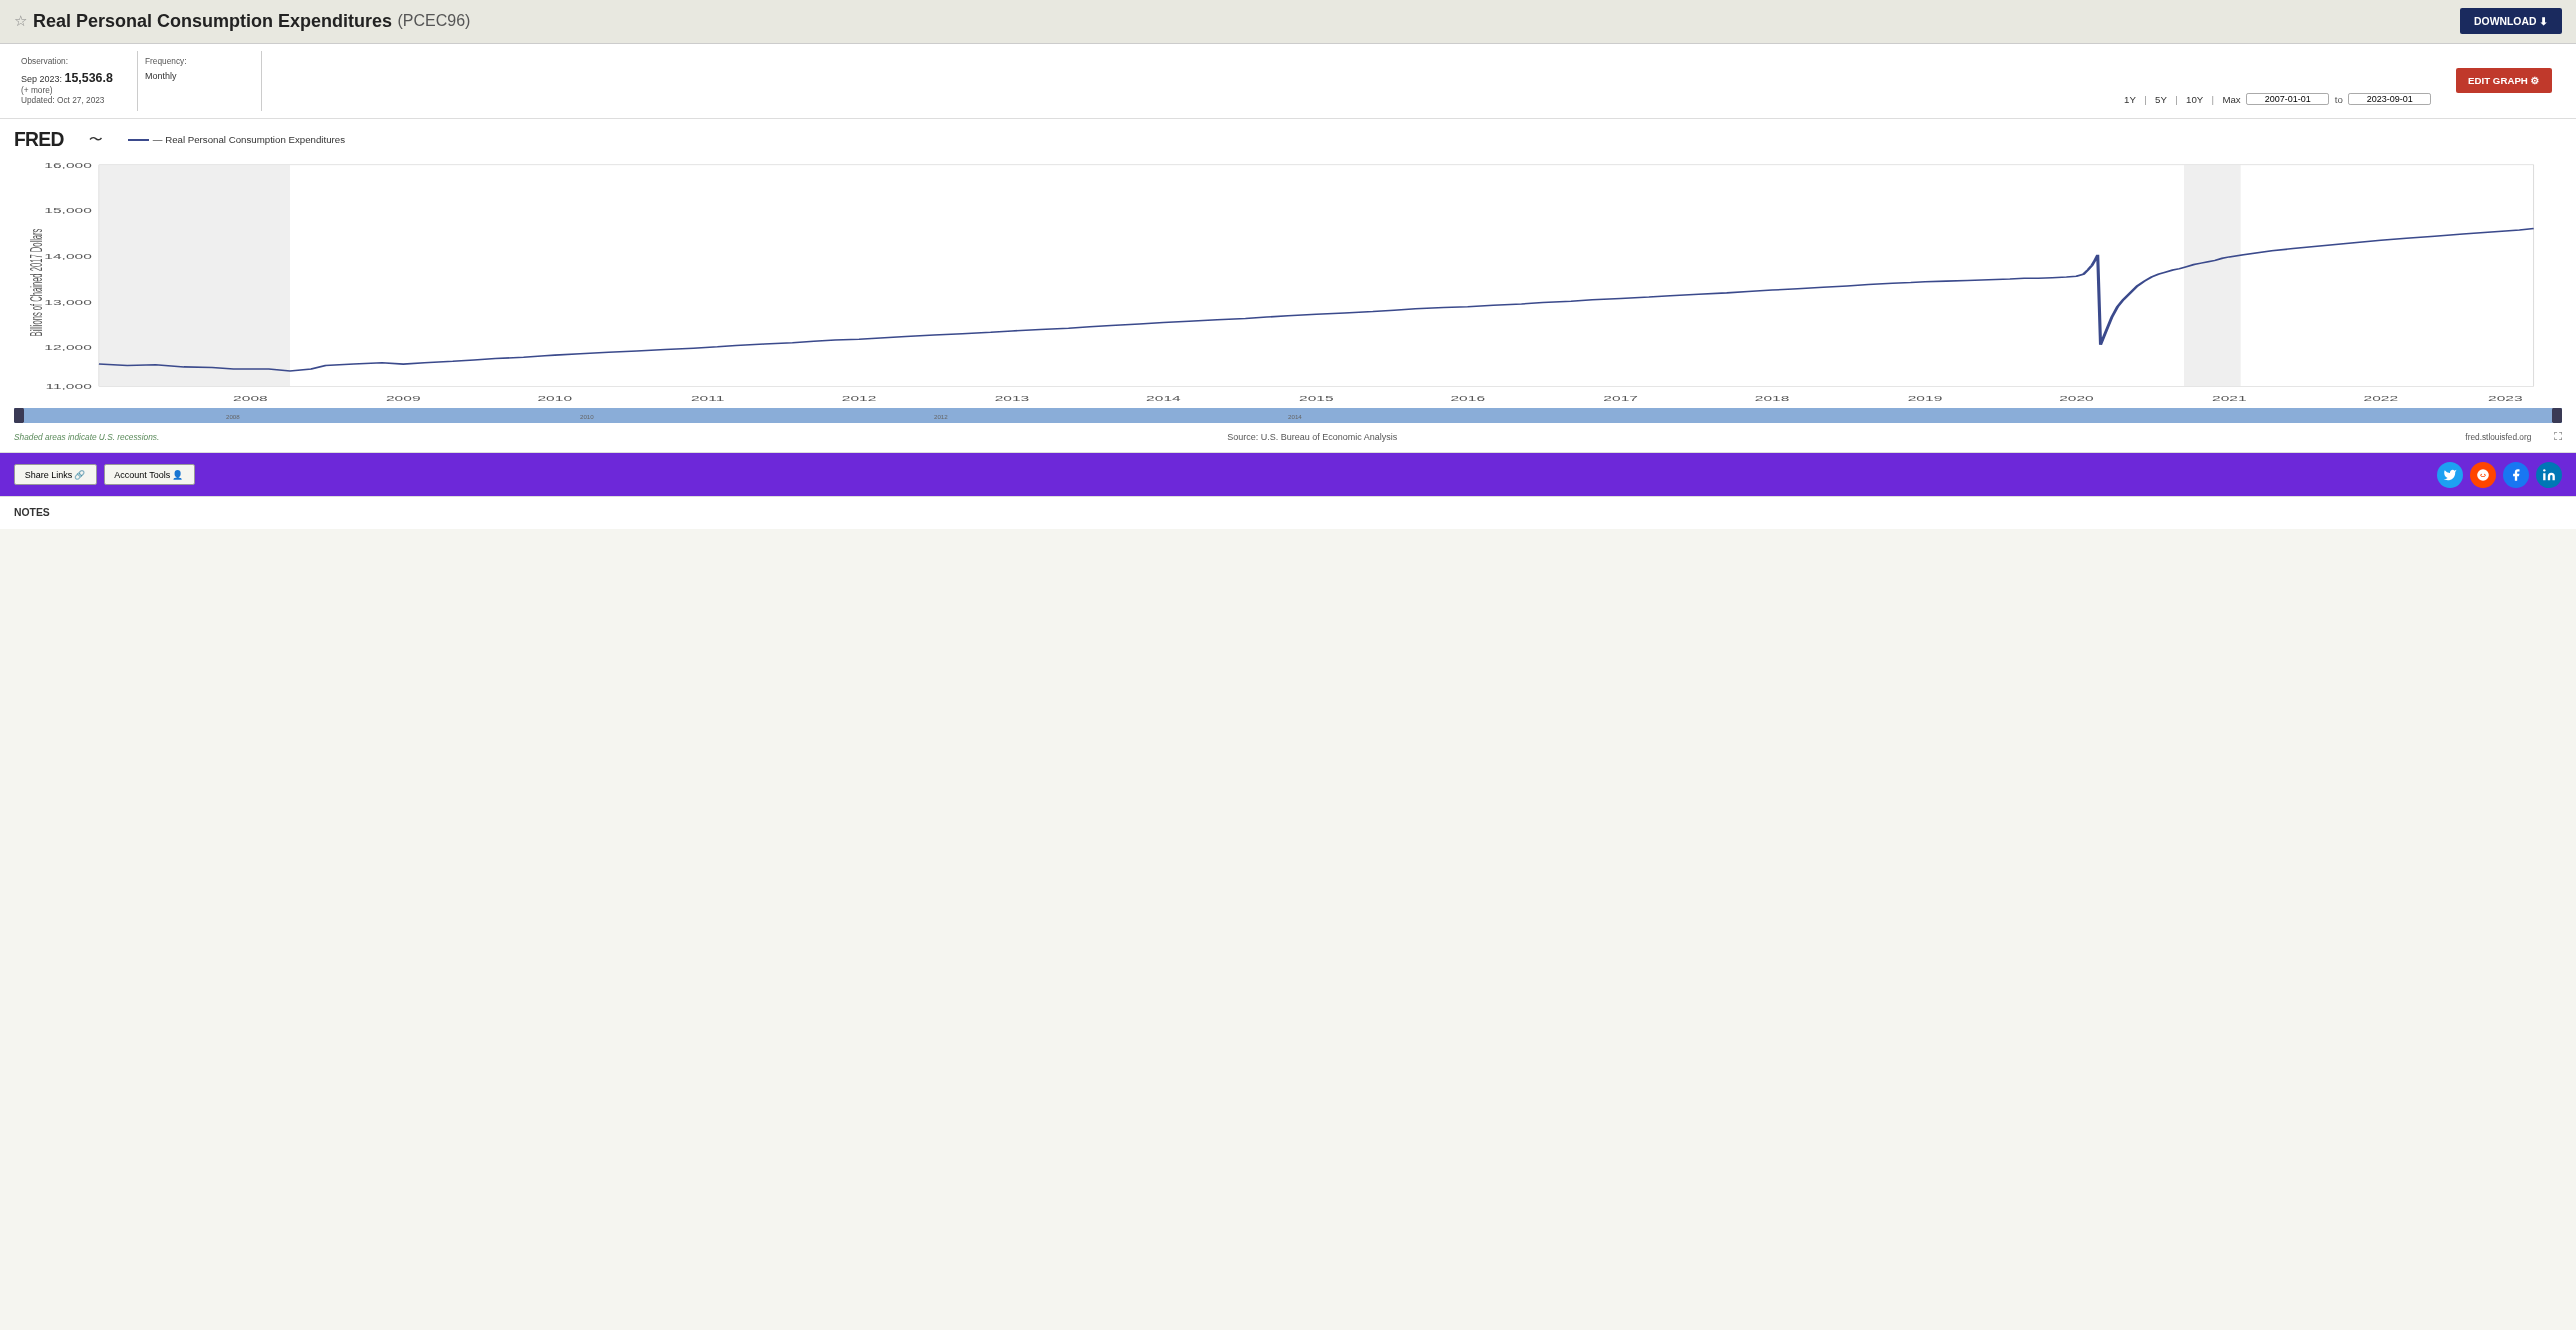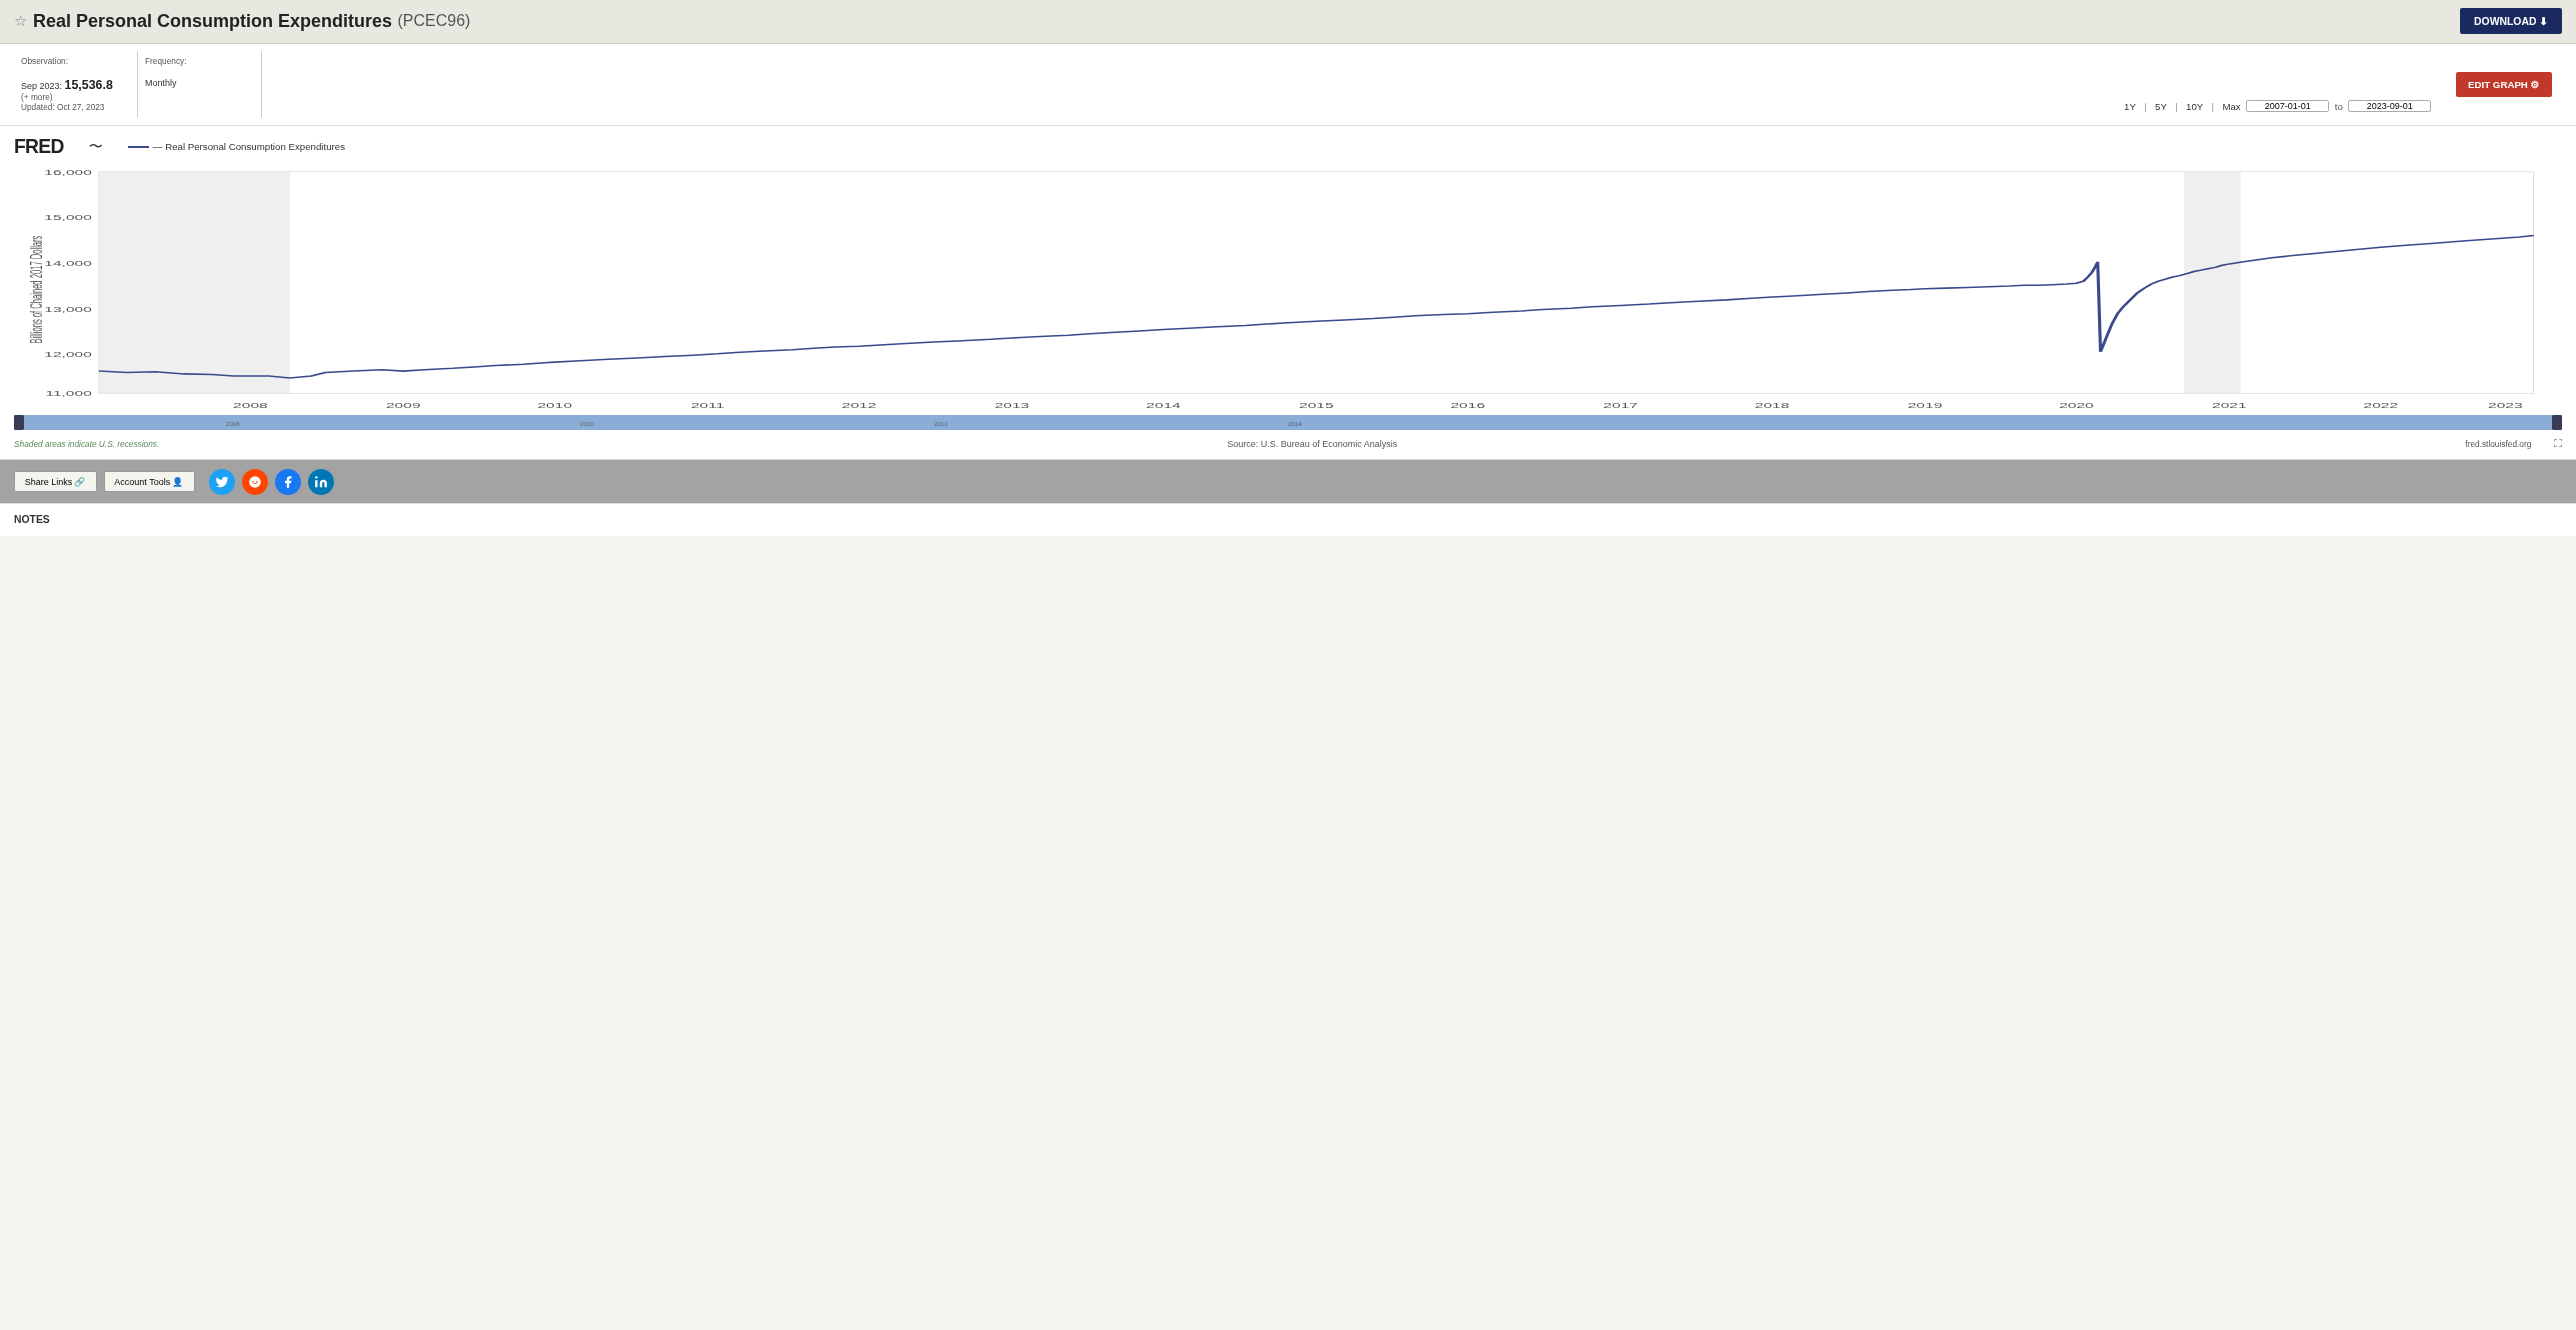--- a/index.html
+++ b/index.html
@@ -38,21 +38,21 @@
       padding: 7px 14px;
       border-bottom: 0.7px solid #ddd;
       gap: 0;
     }
     .meta-section {
       border-right: 0.7px solid #ccc;
       padding: 5.5px 21px 5.5px 7px;
       min-width: 124px;
     }
     .meta-section:last-child { border-right: none; }
-    .meta-label { font-size: 8.3px; color: #555; margin-bottom: 12px; }
+    .meta-label { font-size: 8.3px; color: #555; margin-bottom: 5px; }
     .meta-value { font-size: 9px; color: #333; }
     .meta-value .big-num { font-size: 12.4px; font-weight: bold; color: #222; }
     .meta-value .more-link { color: #555; font-size: 8.3px; }
     .meta-value .updated { font-size: 8.3px; color: #555; }
 
     .date-controls {
       margin-left: auto;
       display: flex;
       flex-direction: row;
       align-items: flex-end;
@@ -140,25 +140,26 @@
       padding: 5.5px 0;
       font-size: 8.3px;
       color: #666;
     }
     .recession-note { font-style: italic; color: #5a8a5a; font-size: 8.3px; }
     .source-note { font-size: 9px; color: #555; }
     .fred-url { font-size: 8.3px; color: #555; }
     .fullscreen-icon { font-size: 11px; color: #555; cursor: pointer; }
 
     .action-bar {
-      background: #a3a3a3;
+      background: #6d28d9;
       border-top: 0.7px solid #ddd;
       padding: 8.3px 14px;
       display: flex;
       align-items: center;
+      justify-content: space-between;
       gap: 14px;
     }
     .action-left { display: flex; gap: 7px; align-items: center; }
     .action-btn {
       border: 0.7px solid #999;
       background: #f5f5f0;
       padding: 4.8px 9.7px;
       font-size: 9px;
       cursor: pointer;
       border-radius: 2.1px;

